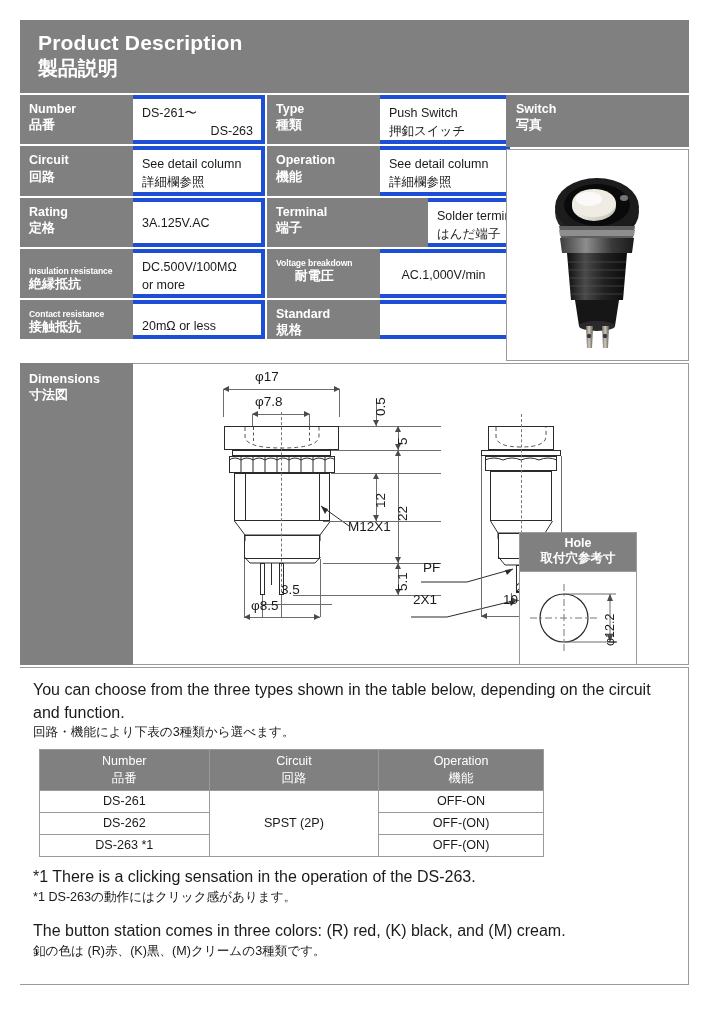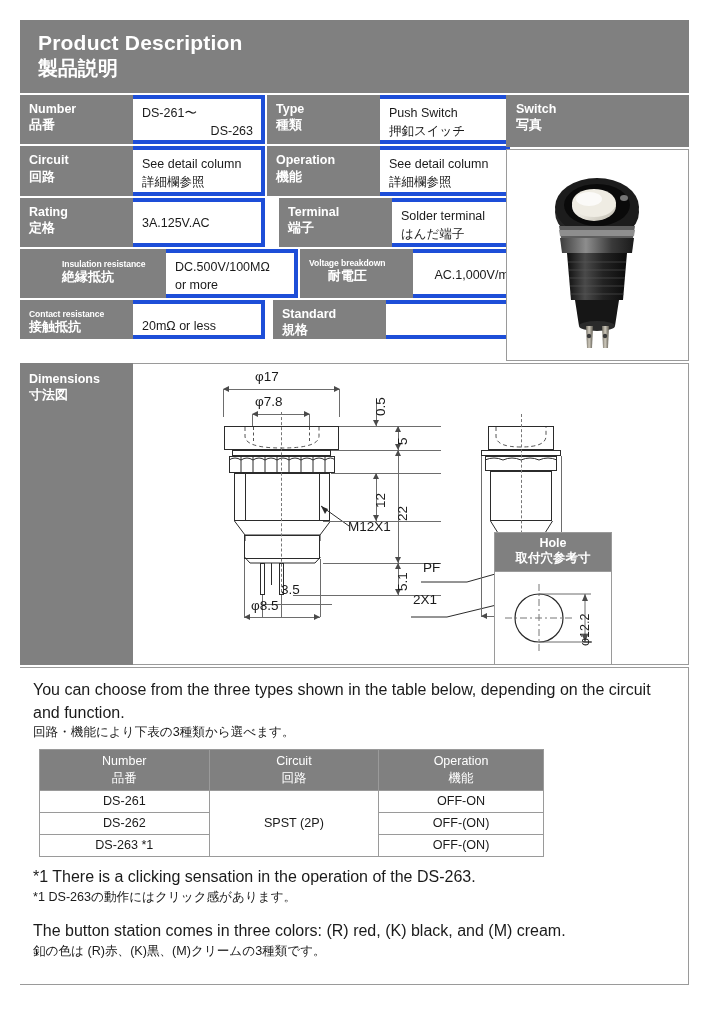--- a/index.html
+++ b/index.html
@@ -78,21 +78,21 @@
   .dtxt{position:absolute;font-size:13.5px;color:#1a1a1a;white-space:nowrap;
         font-family:"Liberation Sans","DejaVu Sans",sans-serif;}
   .dtxt.rot{transform:rotate(-90deg);transform-origin:left top;}
   .arrowL,.arrowR,.arrowU,.arrowD{position:absolute;width:0;height:0;}
   .arrowL{border-top:3px solid transparent;border-bottom:3px solid transparent;border-right:6px solid #4a4a4a;}
   .arrowR{border-top:3px solid transparent;border-bottom:3px solid transparent;border-left:6px solid #4a4a4a;}
   .arrowU{border-left:3px solid transparent;border-right:3px solid transparent;border-bottom:6px solid #4a4a4a;}
   .arrowD{border-left:3px solid transparent;border-right:3px solid transparent;border-top:6px solid #4a4a4a;}
 
   
-  .hole{position:absolute;left:361px;top:168px;width:118px;}
+  .hole{position:absolute;left:386px;top:168px;width:118px;}
   .hole-head{
     background:#808080;color:#fff;text-align:center;padding:3px 0 4px 0;
     border:1px solid #9a9a9a;box-sizing:border-box;
   }
   .hole-head .en{font-size:12.5px;font-weight:bold;line-height:1.2;}
   .hole-head .jp{font-size:12.5px;font-weight:bold;line-height:1.25;}
   .hole-body{
     background:#fff;border:1px solid #9a9a9a;border-top:none;
     height:93px;position:relative;box-sizing:border-box;
   }
@@ -194,39 +194,39 @@
               <div class="en">Rating</div>
               <div class="jp">定格</div>
             </div>
           </div>
           <div class="val-wrap w-a">
             <div class="val" style="padding-top:12px;">
               <div>3A.125V.AC</div>
             </div>
           </div>
         </div>
-        <div class="grp" style="margin-left:14px;">
+        <div class="grp" style="margin-left:2px;gap:48px;">
           <div class="cell lbl">
             <div>
               <div class="en">Terminal</div>
               <div class="jp">端子</div>
             </div>
           </div>
           <div class="val-wrap w-b">
             <div class="val">
               <div>Solder terminal</div>
               <div>はんだ端子</div>
             </div>
           </div>
         </div>
       </div>
 
       <div class="spec-row">
         <div class="grp">
-          <div class="cell lbl" style="padding-top:10px;margin-left:33px;">
+          <div class="cell lbl" style="padding-top:17px;">
             <div>
               <div class="en sm">Insulation resistance</div>
               <div class="jp">絶縁抵抗</div>
             </div>
           </div>
           <div class="val-wrap w-a">
             <div class="val">
               <div>DC.500V/100MΩ</div>
               <div>or more</div>
             </div>
@@ -254,21 +254,21 @@
               <div class="en sm">Contact resistance</div>
               <div class="jp">接触抵抗</div>
             </div>
           </div>
           <div class="val-wrap w-a">
             <div class="val" style="padding-top:13px;">
               <div>20mΩ  or less</div>
             </div>
           </div>
         </div>
-        <div class="grp" style="margin-left:8px;justify-content:flex-end;">
+        <div class="grp" style="margin-left:2px;justify-content:flex-end;">
           <div class="cell lbl">
             <div>
               <div class="en">Standard</div>
               <div class="jp">規格</div>
             </div>
           </div>
           <div class="val-wrap w-b">
             <div class="val"></div>
           </div>
         </div>

